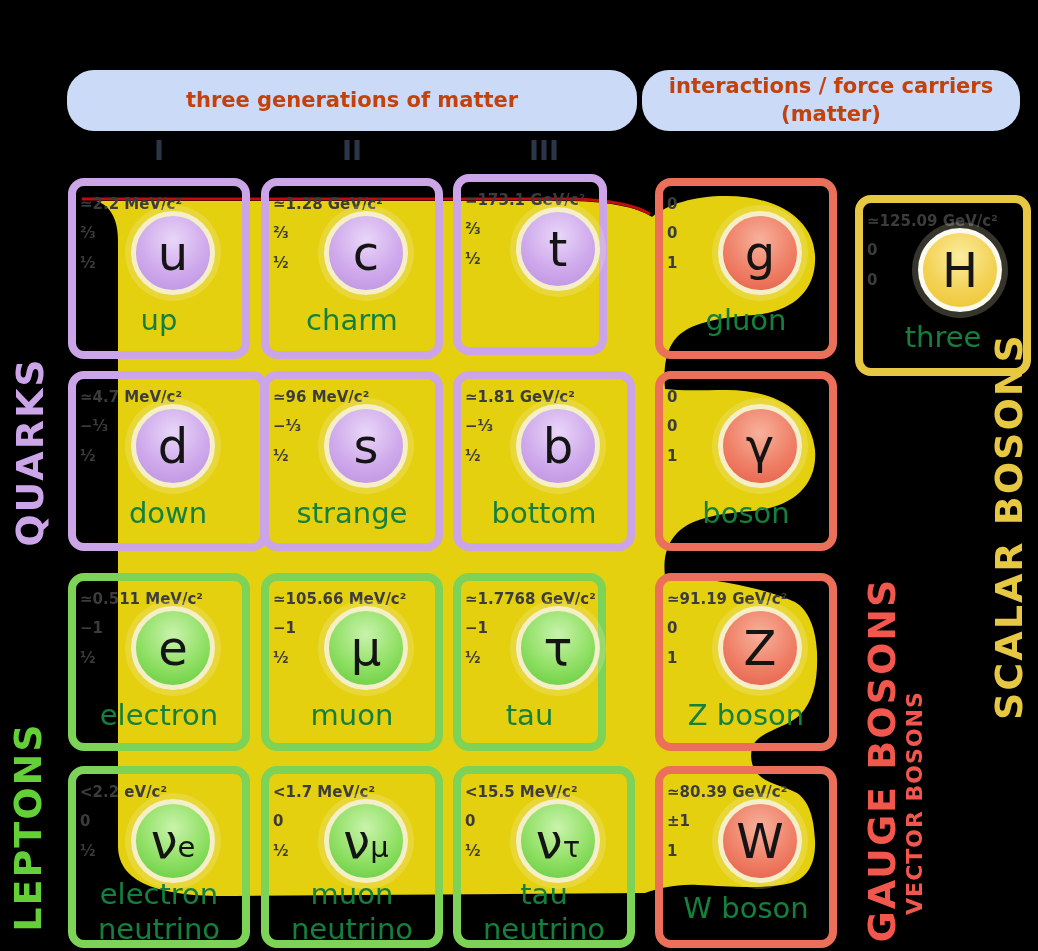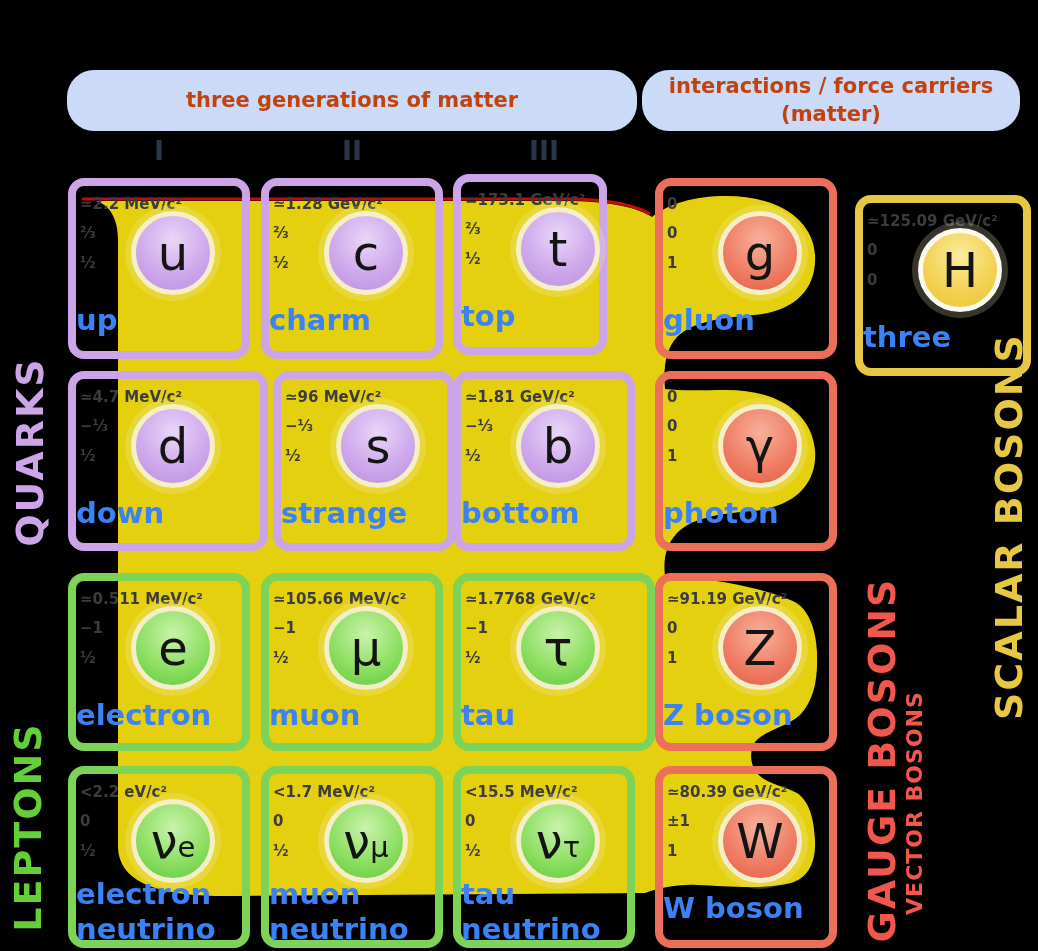--- a/index.html
+++ b/index.html
@@ -25,22 +25,22 @@
   .circle{position:absolute;left:55px;top:25px;width:84px;height:84px;border-radius:50%;
           border:5px solid #f5efc9;box-sizing:border-box;
           display:flex;align-items:center;justify-content:center;
           box-shadow:0 0 0 6px rgba(246,240,200,0.22);}
   .quark .circle{background:radial-gradient(circle at 50% 32%,#e9d6f8 0%,#cfa9ec 55%,#ba8edf 100%);}
   .lepton .circle{background:radial-gradient(circle at 50% 32%,#c9f3ac 0%,#8fdf63 55%,#5ec93b 100%);}
   .gauge .circle{background:radial-gradient(circle at 50% 32%,#f7b19c 0%,#ef7f66 55%,#e55b46 100%);}
   .scalar .circle{background:radial-gradient(circle at 50% 32%,#fbeda0 0%,#f3d254 55%,#ecc42e 100%);border-color:#fcfaee;}
   .sym{font-size:48px;color:#141414;line-height:1;}
   .symsub{font-size:29px;color:#141414;margin-top:12px;line-height:1;}
-  .pname{position:absolute;left:0;right:0;top:117px;
-         font-size:29px;font-weight:700;color:#3b82f6;line-height:35px;}
+  .pname{position:absolute;left:0;right:0;top:117px;text-align:center;
+         font-size:29px;font-weight:400;color:#15803d;line-height:35px;}
   .pname.two{top:103px;}
   .vlabel{position:absolute;font-weight:700;text-align:center;transform:rotate(-90deg);
           letter-spacing:2px;white-space:nowrap;z-index:3;line-height:38px;}
   #lbl-quarks{left:-65px;top:433px;width:190px;font-size:38px;color:#c9a0e6;}
   #lbl-leptons{left:-97px;top:808px;width:250px;font-size:38px;color:#64d037;}
   #lbl-gauge{left:687px;top:741px;width:390px;font-size:38px;color:#f2574d;}
   #lbl-vector{left:765px;top:791px;width:300px;font-size:22px;color:#f2574d;letter-spacing:1px;line-height:24px;}
   #lbl-scalar{left:831px;top:523px;width:356px;font-size:38px;color:#e9bd27;}
 </style>
 </head>
@@ -117,36 +117,33 @@
         <div>charm</div>
       </div>
     </div>
     <div class="cell quark" style="left: 453px; top: 174px; width: 154px; height: 181px; border-color: rgb(203, 165, 232); padding-left: 7px;">
       <div class="stat mass">≃173.1 GeV/c²</div>
       <div class="stat charge">⅔</div>
       <div class="stat spin">½</div>
       <div class="circle">
         <span class="sym">t</span>
       </div>
-      <div class="pname">
-        <div>top</div>
-      </div>
     </div>
     <div class="cell quark" style="left: 68px; top: 371px; width: 200px; height: 180px; border-color: rgb(203, 165, 232);">
       <div class="stat mass">≃4.7 MeV/c²</div>
       <div class="stat charge">−⅓</div>
       <div class="stat spin">½</div>
       <div class="circle">
         <span class="sym">d</span>
       </div>
       <div class="pname">
         <div>down</div>
       </div>
     </div>
-    <div class="cell quark" style="left: 261px; top: 371px; width: 182px; height: 180px; border-color: rgb(203, 165, 232); margin-left: 12px;">
+    <div class="cell quark" style="left: 261px; top: 371px; width: 182px; height: 180px; border-color: rgb(203, 165, 232);">
       <div class="stat mass">≃96 MeV/c²</div>
       <div class="stat charge">−⅓</div>
       <div class="stat spin">½</div>
       <div class="circle">
         <span class="sym">s</span>
       </div>
       <div class="pname">
         <div>strange</div>
       </div>
     </div>
@@ -176,21 +173,21 @@
       <div class="stat mass">≃105.66 MeV/c²</div>
       <div class="stat charge">−1</div>
       <div class="stat spin">½</div>
       <div class="circle">
         <span class="sym">μ</span>
       </div>
       <div class="pname">
         <div>muon</div>
       </div>
     </div>
-    <div class="cell lepton" style="left: 453px; top: 573px; width: 202px; height: 178px; border-color: rgb(124, 211, 87);">
+    <div class="cell lepton" style="left: 453px; top: 573px; width: 153px; height: 178px; border-color: rgb(124, 211, 87);">
       <div class="stat mass">≃1.7768 GeV/c²</div>
       <div class="stat charge">−1</div>
       <div class="stat spin">½</div>
       <div class="circle">
         <span class="sym">τ</span>
       </div>
       <div class="pname">
         <div>tau</div>
       </div>
     </div>
@@ -245,21 +242,21 @@
       </div>
     </div>
     <div class="cell gauge" style="left: 655px; top: 371px; width: 182px; height: 180px; border-color: rgb(236, 111, 90);">
       <div class="stat mass">0</div>
       <div class="stat charge">0</div>
       <div class="stat spin">1</div>
       <div class="circle">
         <span class="sym">γ</span>
       </div>
       <div class="pname">
-        <div>photon</div>
+        <div>boson</div>
       </div>
     </div>
     <div class="cell gauge" style="left: 655px; top: 573px; width: 182px; height: 178px; border-color: rgb(236, 111, 90);">
       <div class="stat mass">≃91.19 GeV/c²</div>
       <div class="stat charge">0</div>
       <div class="stat spin">1</div>
       <div class="circle">
         <span class="sym">Z</span>
       </div>
       <div class="pname">

